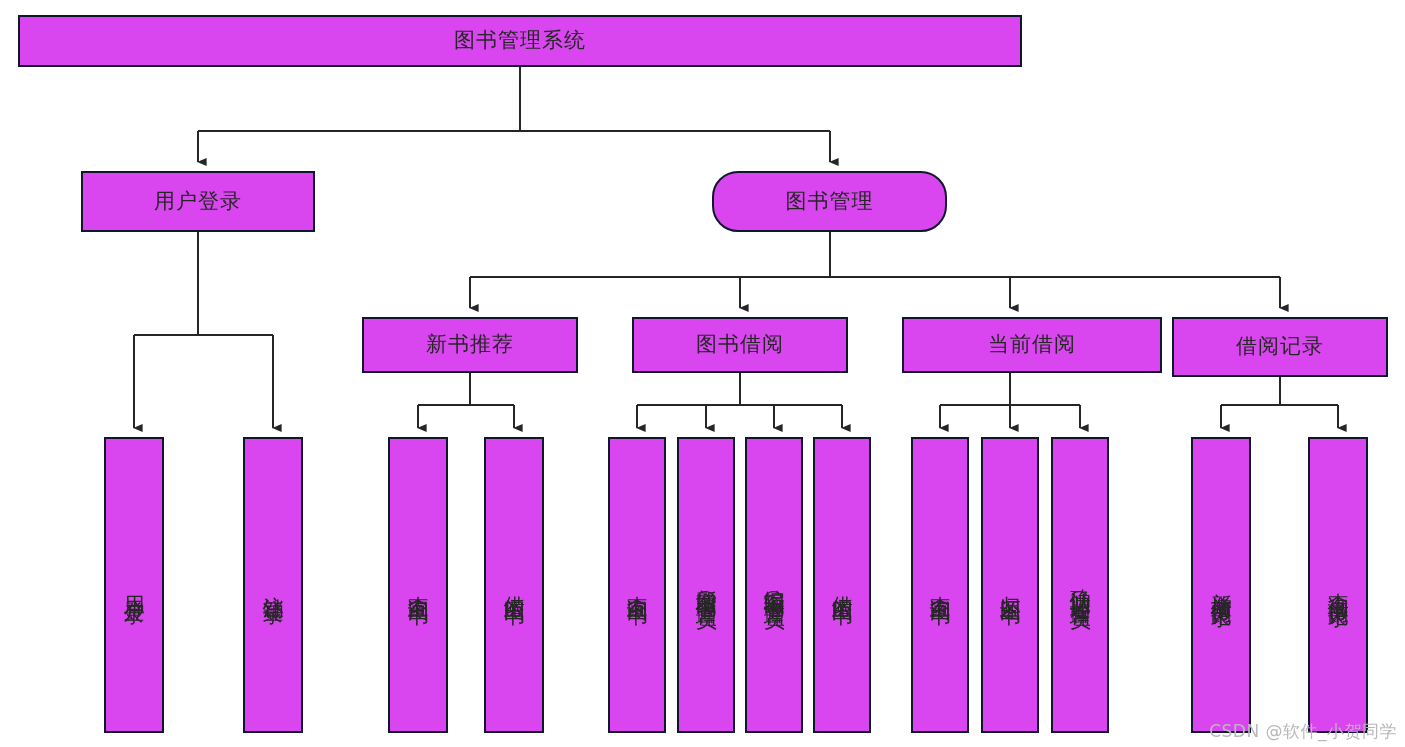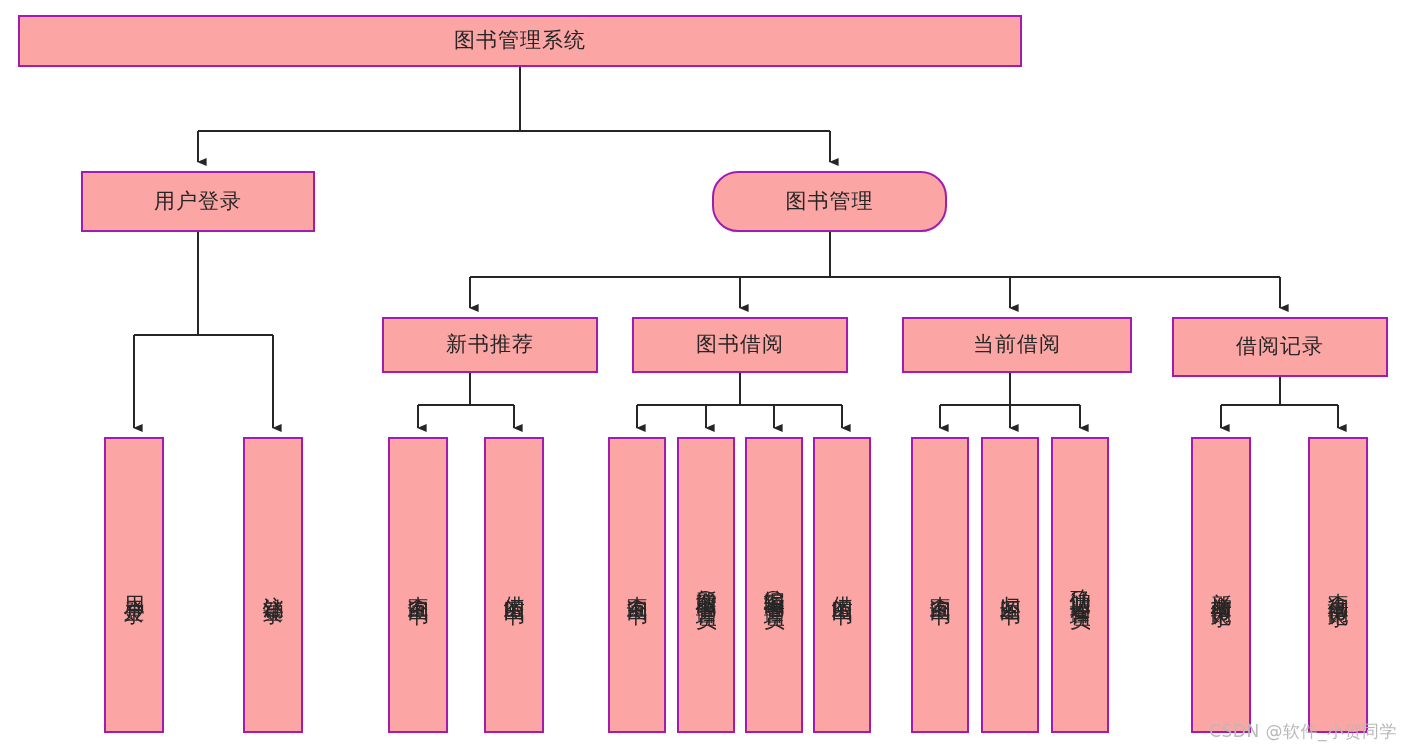--- a/index.html
+++ b/index.html
@@ -23,22 +23,22 @@
     position: absolute;
     left: 0;
     top: 0;
     width: 1405px;
     height: 747px;
     pointer-events: none;
   }
   .node {
     position: absolute;
     box-sizing: border-box;
-    background: #fca5a5;
-    border: 2px solid #a21caf;
+    background: #d946ef;
+    border: 2px solid #0f172a;
     display: flex;
     align-items: center;
     justify-content: center;
     color: #262626;
     text-align: center;
   }
   .node.horizontal {
     font-size: 21px;
     letter-spacing: 1px;
     line-height: 1.2;
@@ -127,27 +127,27 @@
     <span>图书管理系统</span>
   </div>
 
   <div class="node horizontal" style="left:81px; top:171px; width:234px; height:61px;">
     <span>用户登录</span>
   </div>
   <div class="node horizontal" style="left:712px; top:171px; width:235px; height:61px;border-radius:26px;">
     <span>图书管理</span>
   </div>
 
-  <div class="node horizontal" style="left:362px; top:317px; width:216px; height:56px;margin-left:20px;">
+  <div class="node horizontal" style="left:362px; top:317px; width:216px; height:56px;">
     <span>新书推荐</span>
   </div>
   <div class="node horizontal" style="left:632px; top:317px; width:216px; height:56px;align-items:center;">
     <span>图书借阅</span>
   </div>
-  <div class="node horizontal" style="left:902px; top:317px; width:230px; height:56px;">
+  <div class="node horizontal" style="left:902px; top:317px; width:260px; height:56px;">
     <span>当前借阅</span>
   </div>
   <div class="node horizontal" style="left:1172px; top:317px; width:216px; height:60px;">
     <span>借阅记录</span>
   </div>
 
   <div class="node vertical" style="left:104px; top:437px; width:60px; height:296px;">
     <span class="vlabel">用户登录</span>
   </div>
   <div class="node vertical" style="left:243px; top:437px; width:60px; height:296px;">

